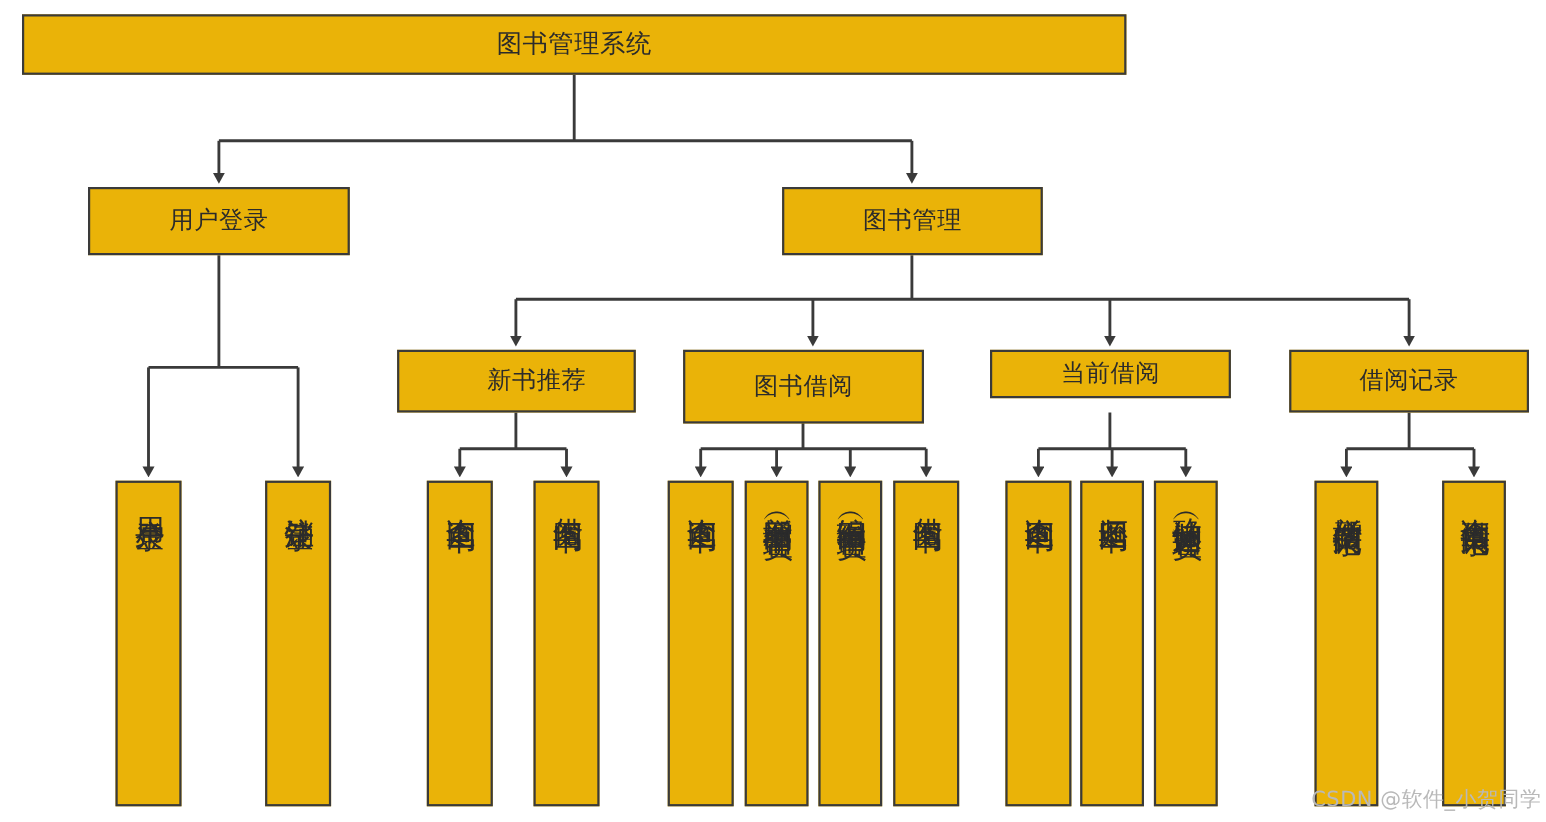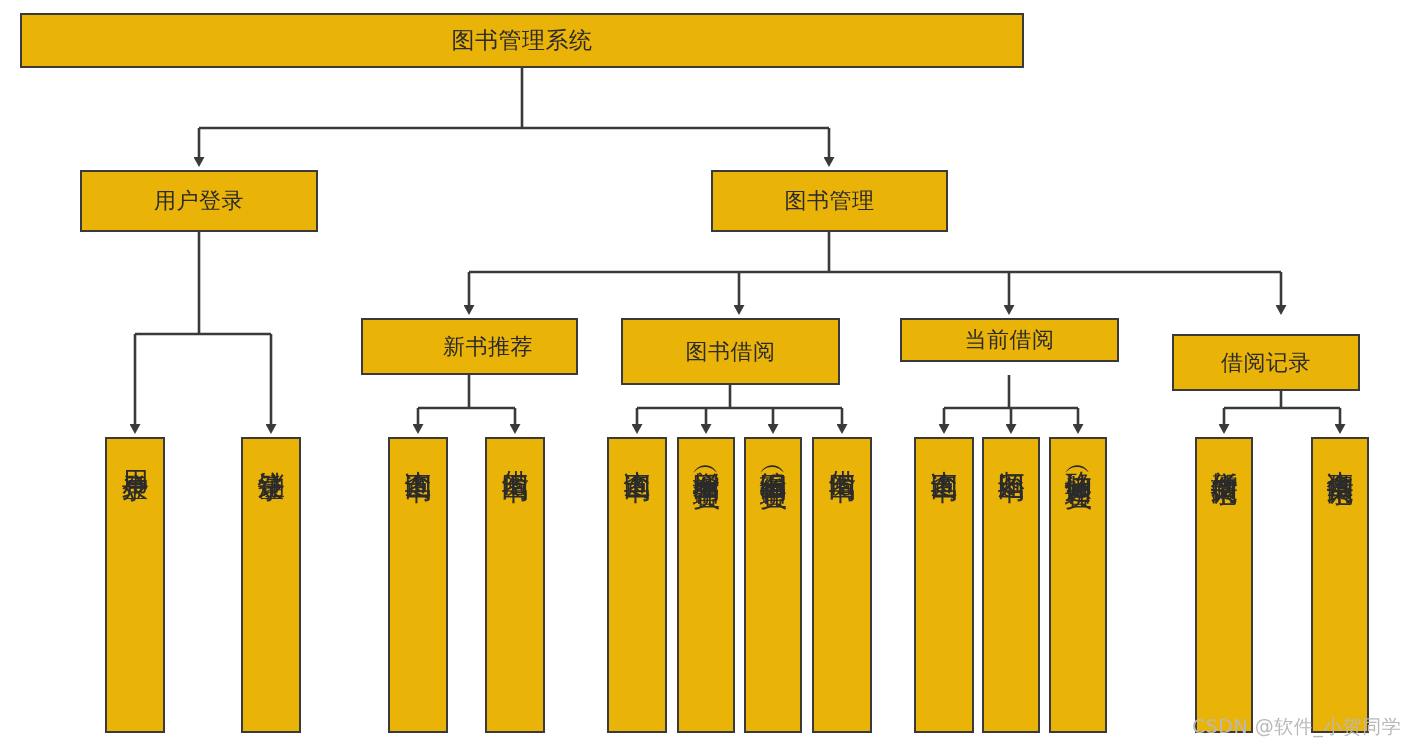--- a/index.html
+++ b/index.html
@@ -124,21 +124,21 @@
 
   <div class="node h-node" style="left:361px;top:318px;width:217px;height:57px;padding-left:37px;">
     <span class="lbl">新书推荐</span>
   </div>
   <div class="node h-node" style="left:621px;top:318px;width:219px;height:67px;">
     <span class="lbl">图书借阅</span>
   </div>
   <div class="node h-node" style="left:900px;top:318px;width:219px;height:44px;">
     <span class="lbl">当前借阅</span>
   </div>
-  <div class="node h-node" style="left:1172px;top:318px;width:188px;height:57px;margin-top:16px;">
+  <div class="node h-node" style="left:1172px;top:318px;width:218px;height:57px;">
     <span class="lbl">借阅记录</span>
   </div>
 
   <div class="node v-node" style="left:105px;top:437px;width:60px;height:296px;">
     <span class="lbl">用户登录</span>
   </div>
   <div class="node v-node" style="left:241px;top:437px;width:60px;height:296px;">
     <span class="lbl">注销登录</span>
   </div>
 

